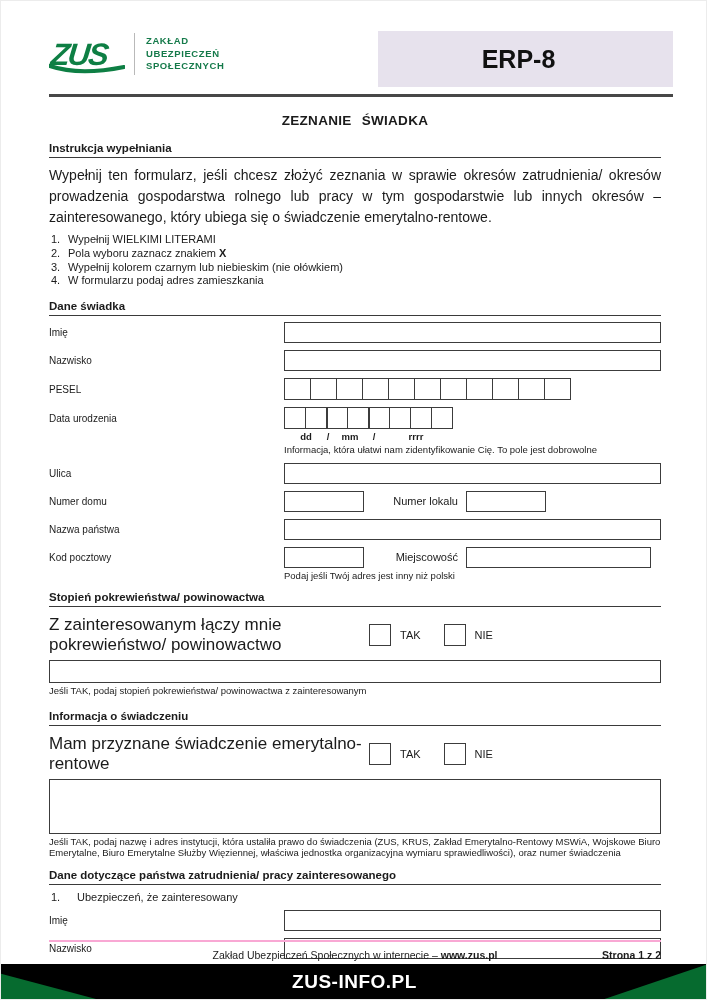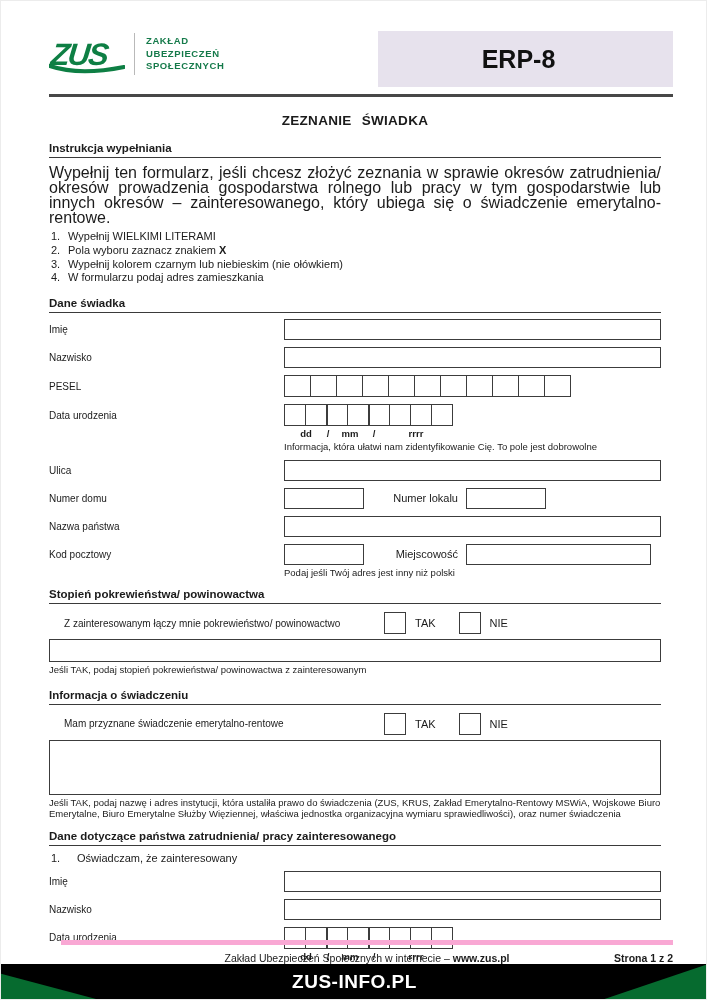--- a/index.html
+++ b/index.html
@@ -15,21 +15,21 @@
   .zus-swoosh { position:absolute; left:-2px; bottom:-4px; width:76px; height:10px; }
   .logo-divider { width:1px; height:42px; background:#b9b9b9; margin:0 11px 0 9px; }
   .org-name { font-size:9.5px; font-weight:600; color:#157a4a; letter-spacing:0.6px; line-height:1.35; }
   .erp-box { position:absolute; right:-12px; top:0; width:295px; height:56px; background:#e7e2ed; display:flex; align-items:center; justify-content:center; padding-right:14px; }
   .erp-code { font-weight:bold; font-size:25px; color:#111; }
   .header-rule { margin-top:5px; height:3px; background:#474747; margin-right:-12px; }
 
   
   .form-title { margin-top:16px; text-align:center; font-weight:bold; font-size:13.5px; word-spacing:6px; letter-spacing:0.3px; }
   .section-h { margin-top:14px; font-weight:bold; font-size:11.5px; padding-bottom:3px; border-bottom:1.5px solid #3a3a3a; }
-  .intro { margin-top:7px; font-size:16px; line-height:15px; text-align:justify; }
+  .intro { margin-top:7px; font-size:14px; line-height:21px; text-align:justify; }
   .ilist { margin-top:5px; }
   .ilist-row { display:flex; font-size:11px; line-height:13.8px; }
   .ilist-num { width:17px; flex-shrink:0; margin-left:2px; }
 
   
   .frow { display:flex; align-items:center; margin-top:7px; }
   .frow.first { margin-top:6px; }
   .flabel { width:235px; flex-shrink:0; text-align:left; padding-right:8px; font-size:10px; }
   .inp { flex:1; height:21px; border:1px solid #3c3c3c; background:#fff; }
   .inp-small { width:80px; height:21px; border:1px solid #3c3c3c; background:#fff; flex:none; }
@@ -45,31 +45,31 @@
   .dl-dd { left:0; width:44px; }
   .dl-s1 { left:38px; width:12px; }
   .dl-mm { left:44px; width:44px; }
   .dl-s2 { left:84px; width:12px; }
   .dl-yy { left:88px; width:88px; }
   .hint { font-size:9.5px; line-height:11.5px; margin-top:2px; }
   .hint.indent { margin-left:235px; }
 
   
   .qrow { display:flex; align-items:center; margin-top:8px; }
-  .qtext { width:320px; flex-shrink:0; font-size:10px;margin-left:15px; }
+  .qtext { width:320px; flex-shrink:0; font-size:17px; }
   .chk { width:22px; height:22px; border:1px solid #3c3c3c; background:#fff; flex:none; }
   .chk-label { font-size:11px; margin-left:9px; margin-right:23px; }
   .wide-box { margin-top:5px; height:23px; border:1px solid #3c3c3c; background:#fff; }
   .big-box { margin-top:5px; height:55px; border:1px solid #3c3c3c; background:#fff; }
 
   .stmt-row { display:flex; margin-top:6px; font-size:11px; }
   .stmt-num { width:26px; flex-shrink:0; margin-left:2px; }
 
   
-  .footer { position:absolute; left:60px; width:612px; top:939px; border-top:5px solid #f9a8d4; padding-top:7px; }
+  .footer { position:absolute; left:48px; width:612px; top:939px; border-top:2px solid #f9a8d4; padding-top:7px; }
   .footer-line { position:relative; text-align:center; font-size:10.5px; }
   .page-label { position:absolute; right:0; top:0; font-weight:bold; font-size:10.5px; }
   .banner { position:absolute; left:0; bottom:0; width:707px; height:35px; background:#000000; overflow:hidden; }
   .banner-wedge-left { position:absolute; left:0; top:0; width:100px; height:35px; background:#066b2f; clip-path:polygon(0 28%, 95% 100%, 0 100%); }
   .banner-wedge-right { position:absolute; right:0; top:0; width:115px; height:35px; background:#066b2f; clip-path:polygon(100% 0, 100% 100%, 10% 100%); }
   .banner-text { position:absolute; left:0; top:0; width:100%; height:100%; display:flex; align-items:center; justify-content:center; color:#fff; font-weight:bold; font-size:19px; letter-spacing:0.5px; }
 </style>
 </head>
 <body>
 
@@ -208,21 +208,21 @@
       <div class="chk-label">TAK</div>
       <div class="chk"></div>
       <div class="chk-label">NIE</div>
     </div>
     <div class="big-box"></div>
     <div class="hint">Jeśli TAK, podaj nazwę i adres instytucji, która ustaliła prawo do świadczenia (ZUS, KRUS, Zakład Emerytalno-Rentowy MSWiA, Wojskowe Biuro Emerytalne, Biuro Emerytalne Służby Więziennej, właściwa jednostka organizacyjna wymiaru sprawiedliwości), oraz numer świadczenia</div>
 
     <div class="section-h" style="margin-top:10px">Dane dotyczące państwa zatrudnienia/ pracy zainteresowanego</div>
     <div class="stmt-row">
       <span class="stmt-num">1.</span>
-      <span>Oświadczam, że zainteresowany</span>
+      <span>Ubezpieczeń, że zainteresowany</span>
     </div>
     <div class="frow">
       <div class="flabel">Imię</div>
       <div class="inp"></div>
     </div>
     <div class="frow">
       <div class="flabel">Nazwisko</div>
       <div class="inp"></div>
     </div>
     <div class="frow">

